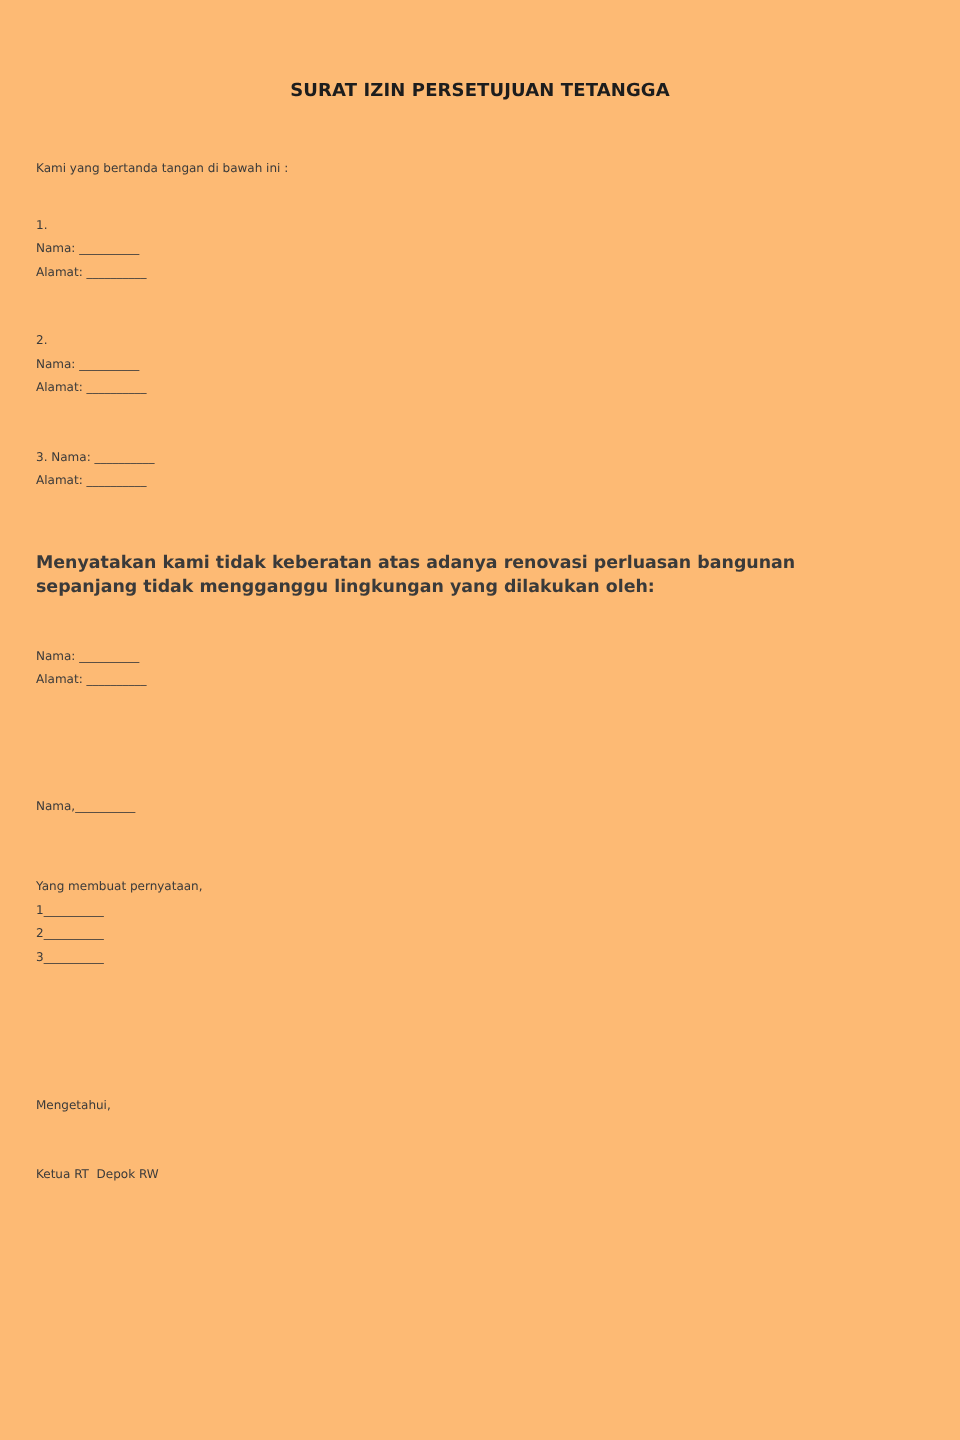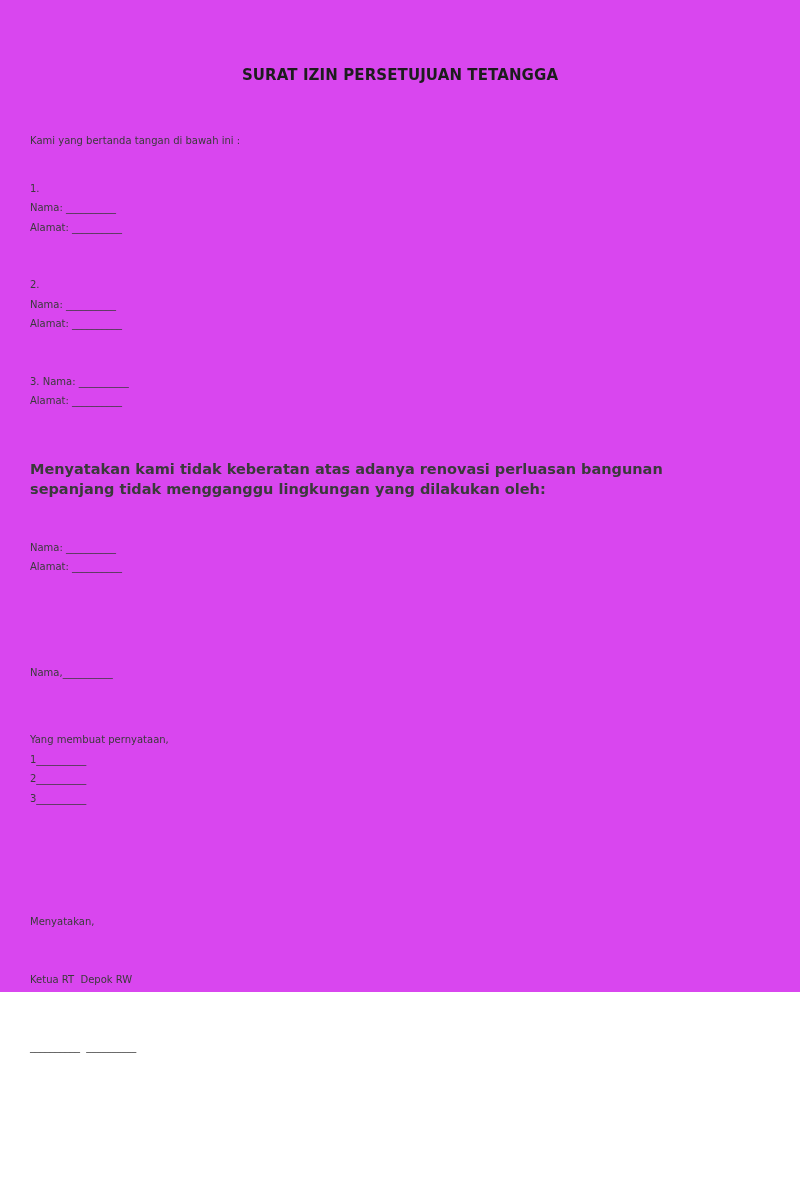--- a/index.html
+++ b/index.html
@@ -10,22 +10,22 @@
   body {
     width: 800px;
     height: 1200px;
     font-family: "DejaVu Sans", sans-serif;
     color: #3a3a3a;
     overflow: hidden;
   }
   .page {
     position: relative;
     width: 800px;
-    height: 992px;
-    background: #d946ef;
+    height: 1200px;
+    background: #fdba74;
     box-sizing: border-box;
     padding: 0 30px;
   }
   .doc-title {
     margin: 0;
     padding: 0;
     text-align: center;
     font-size: 15px;
     font-weight: bold;
     color: #1d1d1d;
@@ -111,25 +111,24 @@
     <div class="gap-xs"></div>
 
     <div class="line">Yang membuat pernyataan,</div>
     <div class="line blanks">1__________</div>
     <div class="line blanks">2__________</div>
     <div class="line blanks">3__________</div>
 
     <div class="gap-xxl"></div>
     <div class="gap-md"></div>
 
-    <div class="line">Menyatakan,</div>
+    <div class="line">Mengetahui,</div>
 
     <div class="gap-lg"></div>
 
     <div class="line">Ketua RT  Depok RW</div>
 
     <div class="gap-lg"></div>
     <div class="gap-xs"></div>
 
-    <div class="line blanks">__________  __________</div>
 
   </div>
 </div>
 
 </body></html>

